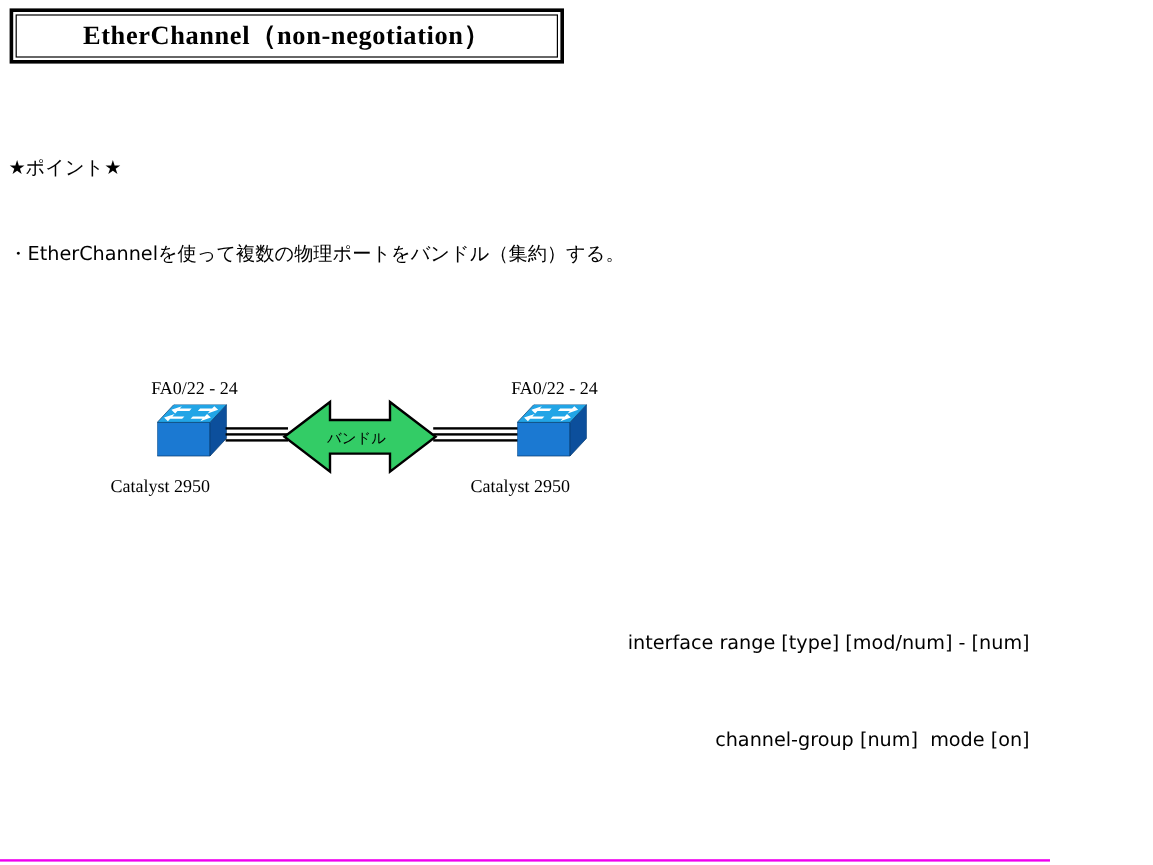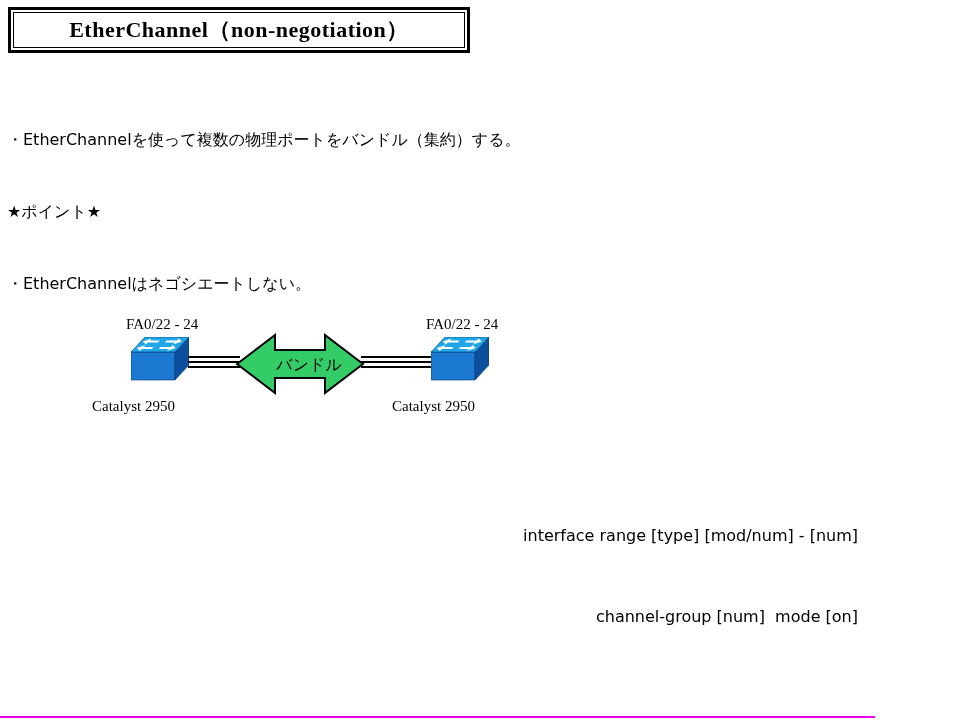--- a/index.html
+++ b/index.html
@@ -23,43 +23,42 @@
   .points { position:absolute; left:7px; top:80px; font-size:16px; line-height:24px; white-space:pre; }
 
   
   .port-label, .device-label { position:absolute; font-family:Liberation Serif, serif;
                                font-size:15px; white-space:pre; }
   .switch-svg { position:absolute; width:58px; height:50px; }
   .links { position:absolute; display:flex; flex-direction:column; }
   .links .wire { height:2px; background:#000; }
   .links .gap { height:3px; }
   .arrow-svg { position:absolute; left:235px; top:332px; width:130px; height:64px; }
-  .bundle-label { position:absolute; left:244px; top:351px; width:130px; height:29px;
+  .bundle-label { position:absolute; left:232px; top:351px; width:130px; height:29px;
                   display:flex; align-items:center; justify-content:center;
-                  font-size:16px; white-space:pre; }
+                  font-size:12px; white-space:pre; }
 
   
   .commands { position:absolute; right:17px; top:468px; text-align:right;
               font-size:16px; line-height:27px; white-space:pre; }
 </style>
 </head>
 <body>
 
 <div class="page">
 
   <div class="title-box">
     <div class="title-inner">
       <span class="title-text">EtherChannel（non-negotiation）</span>
     </div>
   </div>
 
   <div class="points">
+    <div>★ポイント★</div>
     <div>・EtherChannelを使って複数の物理ポートをバンドル（集約）する。</div>
-    <div>★ポイント★</div>
-    <div>・EtherChannelはネゴシエートしない。</div>
   </div>
 
   <div class="port-label" style="left:126px; top:316px;">FA0/22 - 24</div>
 
   <svg class="switch-svg" style="left:131px; top:337px;" viewBox="0 0 58 50">
     <polygon points="0,15 44,15 44,43 0,43" stroke="#063a70" stroke-width="0.6" fill="#1B79D2"></polygon>
     <polygon points="44,15 58,0 58,28 44,43" stroke="#063a70" stroke-width="0.6" fill="#0C4F9C"></polygon>
     <polygon points="0,15 14,0 58,0 44,15" stroke="#063a70" stroke-width="0.6" fill="#22A5E6"></polygon>
     <g transform="matrix(1 0 -0.9333 1 14 0)">
       <polygon fill="#fff" transform="translate(2,1.5)" points="16,2 6,2 6,0 0,3 6,6 6,4 16,4"></polygon>

